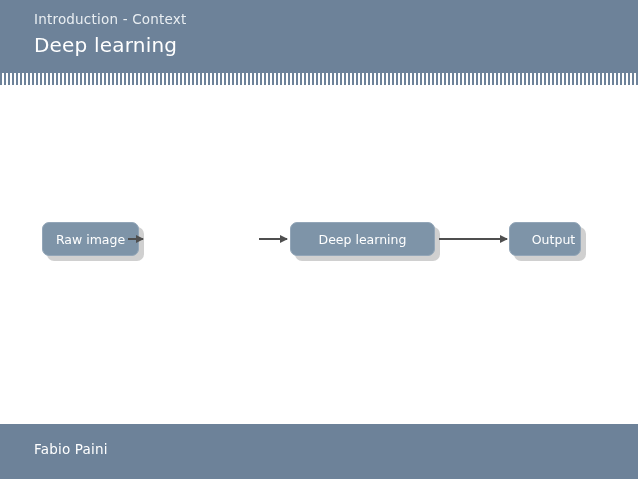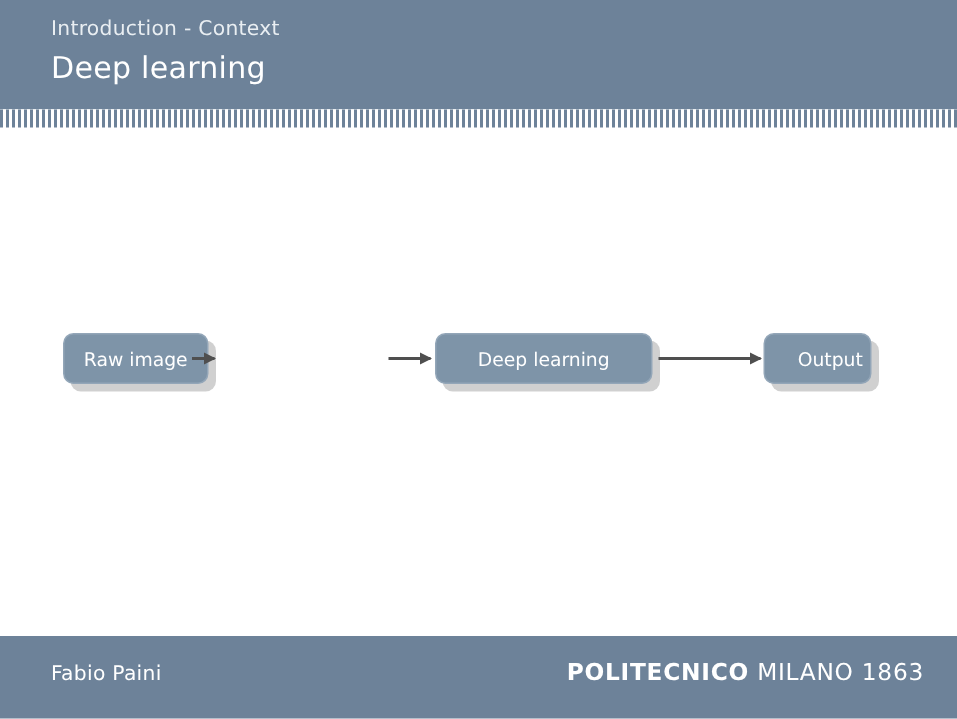--- a/index.html
+++ b/index.html
@@ -159,19 +159,15 @@
     <div class="node node-raw">Raw image</div>
     <div class="arrow arrow-1"></div>
     <div class="arrow arrow-2"></div>
     <div class="node node-deep">Deep learning</div>
     <div class="arrow arrow-3"></div>
     <div class="node node-output">Output</div>
   </div>
 
   <div class="footer">
     <div class="footer-author">Fabio Paini</div>
-    <div class="footer-brand">
-      <span class="bold">POLITECNICO</span>
-      <span class="light">MILANO 1863</span>
-    </div>
   </div>
 
 </div>
 
 </body></html>

